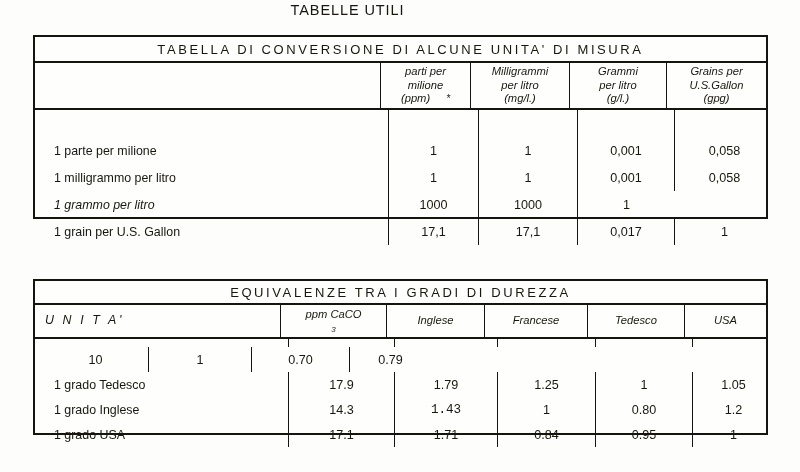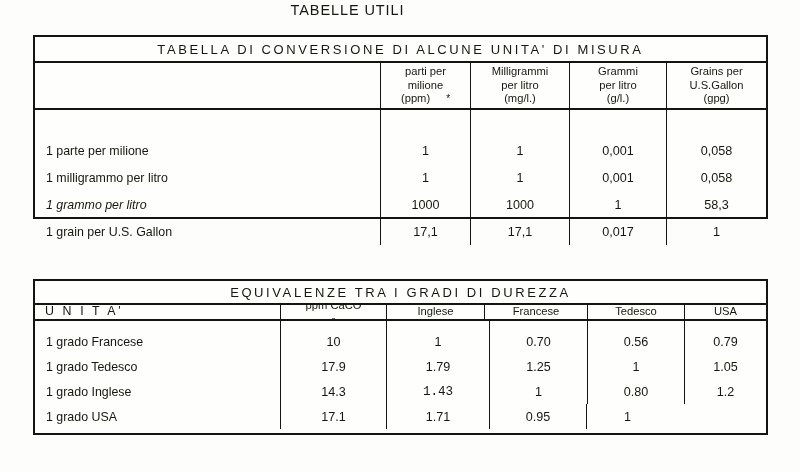--- a/index.html
+++ b/index.html
@@ -52,23 +52,24 @@
     white-space: nowrap;
   }
   #table-conversion .band { height: 26px; }
   #table-hardness   .band { height: 24px; }
 
   
   .hdr-row {
     box-sizing: border-box;
     display: flex;
     border-bottom: 2.2px solid #15150f;
+    font-style: italic;
   }
   #table-conversion .hdr-row { height: 47px; }
-  #table-hardness   .hdr-row { height: 16px; }
+  #table-hardness   .hdr-row { height: 34px; }
 
   .hdr-cell {
     box-sizing: border-box;
     border-right: 1.6px solid #15150f;
     display: flex;
     flex-direction: column;
     align-items: center;
     justify-content: center;
     font-size: 11.2px;
     line-height: 13.4px;
@@ -89,21 +90,21 @@
   .hdr-line .star {
     display: inline-block;
     margin-left: 16px;
     font-size: 10px;
     vertical-align: middle;
   }
   sub { font-size: 8px; vertical-align: baseline; position: relative; top: 2px; }
 
   
   .body-rows { display: flex; flex-direction: column; }
-  .row { display: flex; box-sizing: border-box; }
+  .row { display: flex; box-sizing: border-box; padding-left: 8px; }
   #table-conversion .row { height: 27px; }
   #table-hardness   .row { height: 25px; }
 
   .cell {
     box-sizing: border-box;
     border-right: 1.6px solid #15150f;
     display: flex;
     align-items: center;
     justify-content: center;
     font-size: 12.6px;
@@ -182,21 +183,20 @@
       <div class="cell c2" style="flex: 0 0 99px; width: 99px;">1</div>
       <div class="cell c3" style="flex: 0 0 97px; width: 97px;">0,001</div>
       <div class="cell c4" style="flex: 0 0 99px; width: 99px;">0,058</div>
     </div>
 
     <div class="row">
       <div class="cell label c0" style="flex: 0 0 346px; width: 346px; font-style: italic;">1 grammo per litro</div>
       <div class="cell c1" style="flex: 0 0 90px; width: 90px;">1000</div>
       <div class="cell c2" style="flex: 0 0 99px; width: 99px;">1000</div>
       <div class="cell c3" style="flex: 0 0 97px; width: 97px;">1</div>
-      <div class="cell c4" style="flex: 0 0 99px; width: 99px;">58,3</div>
     </div>
 
     <div class="row">
       <div class="cell label c0" style="flex: 0 0 346px; width: 346px;">1 grain per U.S. Gallon</div>
       <div class="cell c1" style="flex: 0 0 90px; width: 90px;">17,1</div>
       <div class="cell c2" style="flex: 0 0 99px; width: 99px;">17,1</div>
       <div class="cell c3" style="flex: 0 0 97px; width: 97px;">0,017</div>
       <div class="cell c4" style="flex: 0 0 99px; width: 99px;">1</div>
     </div>
   </div>
@@ -222,25 +222,23 @@
     <div class="row pad-row pad-top">
       <div class="cell h0" style="flex: 0 0 246px; width: 246px;"></div>
       <div class="cell h1" style="flex: 0 0 106px; width: 106px;"></div>
       <div class="cell h2" style="flex: 0 0 103px; width: 103px;"></div>
       <div class="cell h3" style="flex: 0 0 98px; width: 98px;"></div>
       <div class="cell h4" style="flex: 0 0 97px; width: 97px;"></div>
       <div class="cell h5" style="flex: 0 0 81px; width: 81px;"></div>
     </div>
 
     <div class="row">
-      <div class="cell label h0" style="flex: 0 0 246px; width: 246px;">1  grado  Francese</div>
       <div class="cell h1" style="flex: 0 0 106px; width: 106px;">10</div>
       <div class="cell h2" style="flex: 0 0 103px; width: 103px;">1</div>
       <div class="cell h3" style="flex: 0 0 98px; width: 98px;">0.70</div>
-      <div class="cell h4" style="flex: 0 0 97px; width: 97px;">0.56</div>
       <div class="cell h5" style="flex: 0 0 81px; width: 81px;">0.79</div>
     </div>
 
     <div class="row">
       <div class="cell label h0" style="flex: 0 0 246px; width: 246px;">1  grado  Tedesco</div>
       <div class="cell h1" style="flex: 0 0 106px; width: 106px;">17.9</div>
       <div class="cell h2" style="flex: 0 0 103px; width: 103px;">1.79</div>
       <div class="cell h3" style="flex: 0 0 98px; width: 98px;">1.25</div>
       <div class="cell h4" style="flex: 0 0 97px; width: 97px;">1</div>
       <div class="cell h5" style="flex: 0 0 81px; width: 81px;">1.05</div>
@@ -252,17 +250,18 @@
       <div class="cell h2" style="flex: 0 0 103px; width: 103px; font-family: Liberation Mono, monospace;">1.43</div>
       <div class="cell h3" style="flex: 0 0 98px; width: 98px;">1</div>
       <div class="cell h4" style="flex: 0 0 97px; width: 97px;">0.80</div>
       <div class="cell h5" style="flex: 0 0 81px; width: 81px;">1.2</div>
     </div>
 
     <div class="row">
       <div class="cell label h0" style="flex: 0 0 246px; width: 246px;">1  grado  USA</div>
       <div class="cell h1" style="flex: 0 0 106px; width: 106px;">17.1</div>
       <div class="cell h2" style="flex: 0 0 103px; width: 103px;">1.71</div>
+      <div class="cell h3" style="flex: 0 0 98px; width: 98px;">0.84</div>
       <div class="cell h4" style="flex: 0 0 97px; width: 97px;">0.95</div>
       <div class="cell h5" style="flex: 0 0 81px; width: 81px;">1</div>
     </div>
   </div>
 </div>
 
 </body></html>

